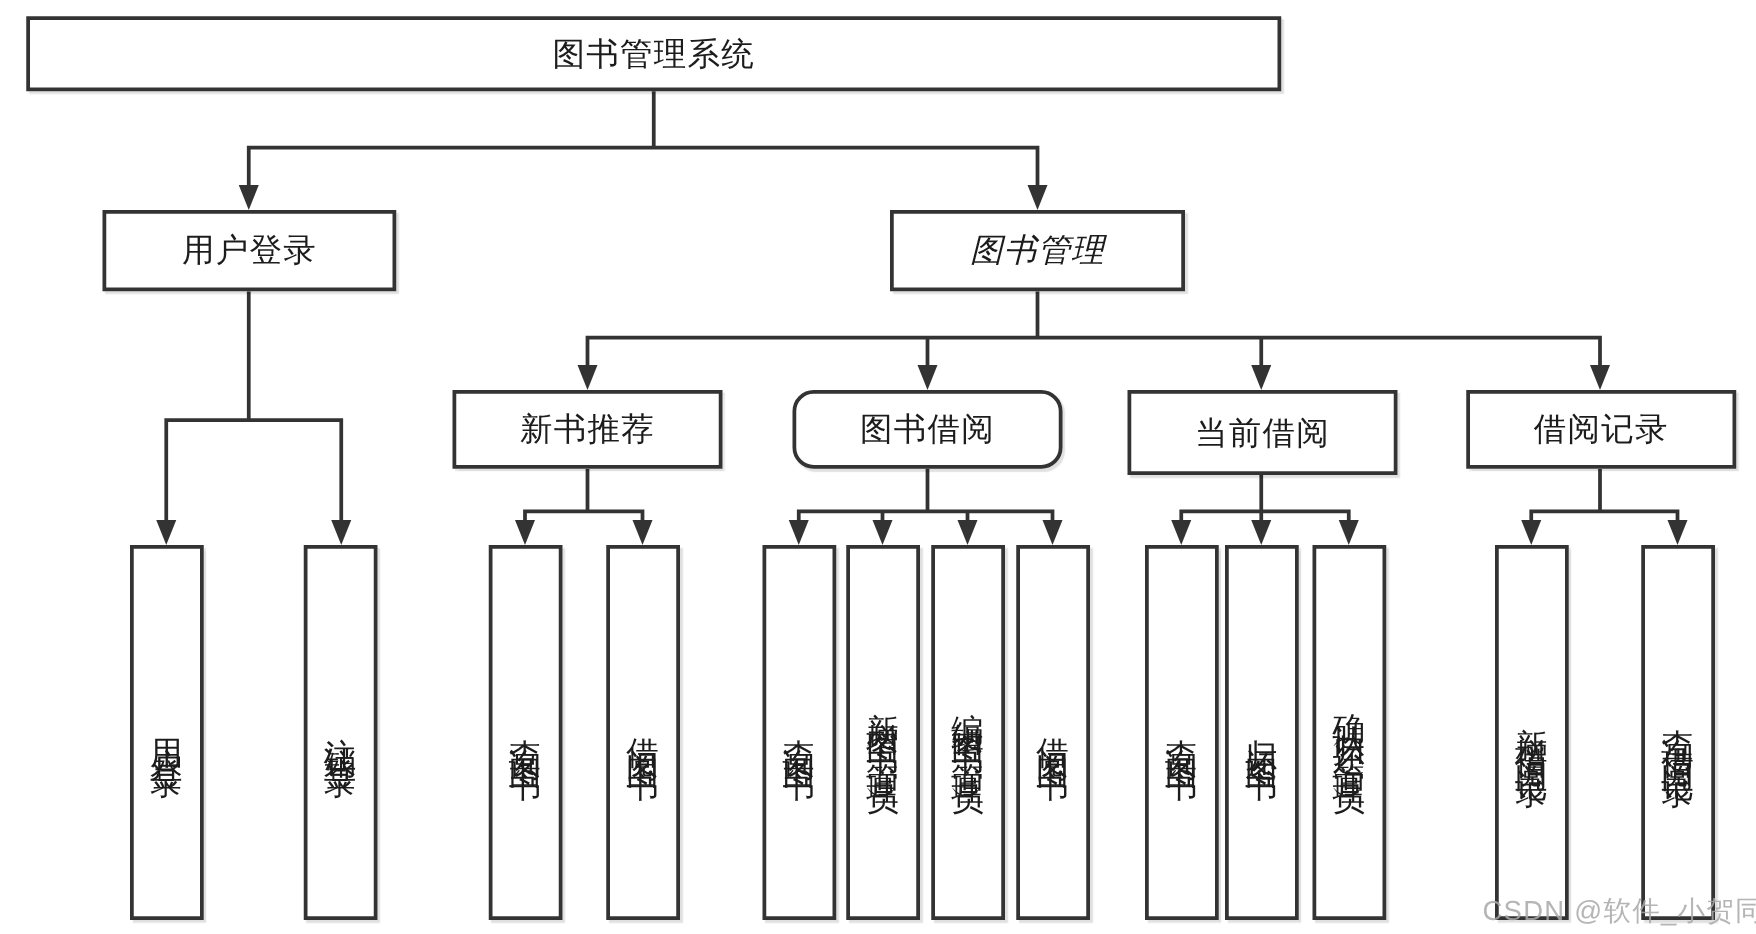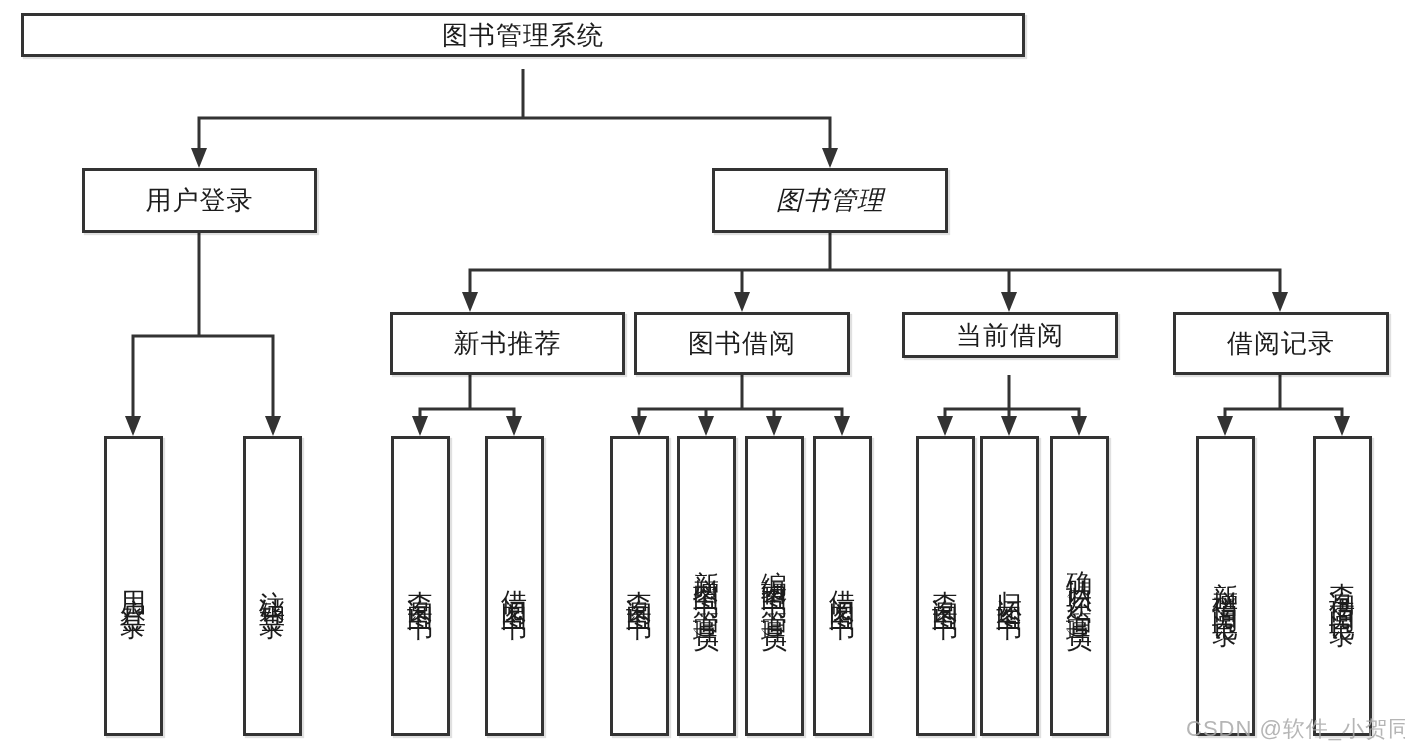--- a/index.html
+++ b/index.html
@@ -67,38 +67,38 @@
       <polygon points="1001,416 1017,416 1009,436" fill="#333333" stroke="none"></polygon>
       <polygon points="1071,416 1087,416 1079,436" fill="#333333" stroke="none"></polygon>
     </g>
     <g stroke="#333333" stroke-width="3" fill="none">
       <path d="M1280 375 V409 M1225 418 V409 H1342 V418"></path>
       <polygon points="1217,416 1233,416 1225,436" fill="#333333" stroke="none"></polygon>
       <polygon points="1334,416 1350,416 1342,436" fill="#333333" stroke="none"></polygon>
     </g>
   </svg>
 
-  <div class="box hbox" style="left:21px; top:13px; width:1004px; height:44px;">
+  <div class="box hbox" style="left:21px; top:13px; width:1004px; height:60px;">
     <span>图书管理系统</span>
   </div>
 
   <div class="box hbox" style="left:82px; top:168px; width:235px; height:65px;">
     <span>用户登录</span>
   </div>
   <div class="box hbox" style="left:712px; top:168px; width:236px; height:65px;font-style:italic;">
     <span>图书管理</span>
   </div>
 
-  <div class="box hbox" style="left:362px; top:312px; width:235px; height:63px;margin-left:28px;">
+  <div class="box hbox" style="left:362px; top:312px; width:216px; height:63px;">
     <span>新书推荐</span>
   </div>
-  <div class="box hbox" style="left:634px; top:312px; width:216px; height:63px;">
+  <div class="box hbox" style="left:634px; top:312px; width:216px; height:63px;border-radius:17px;">
     <span>图书借阅</span>
   </div>
-  <div class="box hbox" style="left:902px; top:312px; width:216px; height:46px;">
+  <div class="box hbox" style="left:902px; top:312px; width:216px; height:68px;">
     <span>当前借阅</span>
   </div>
   <div class="box hbox" style="left:1173px; top:312px; width:216px; height:63px;">
     <span>借阅记录</span>
   </div>
 
   <div class="box leaf" style="left:104px;">
     <span class="vtext">用户登录</span>
   </div>
   <div class="box leaf" style="left:243px;">

